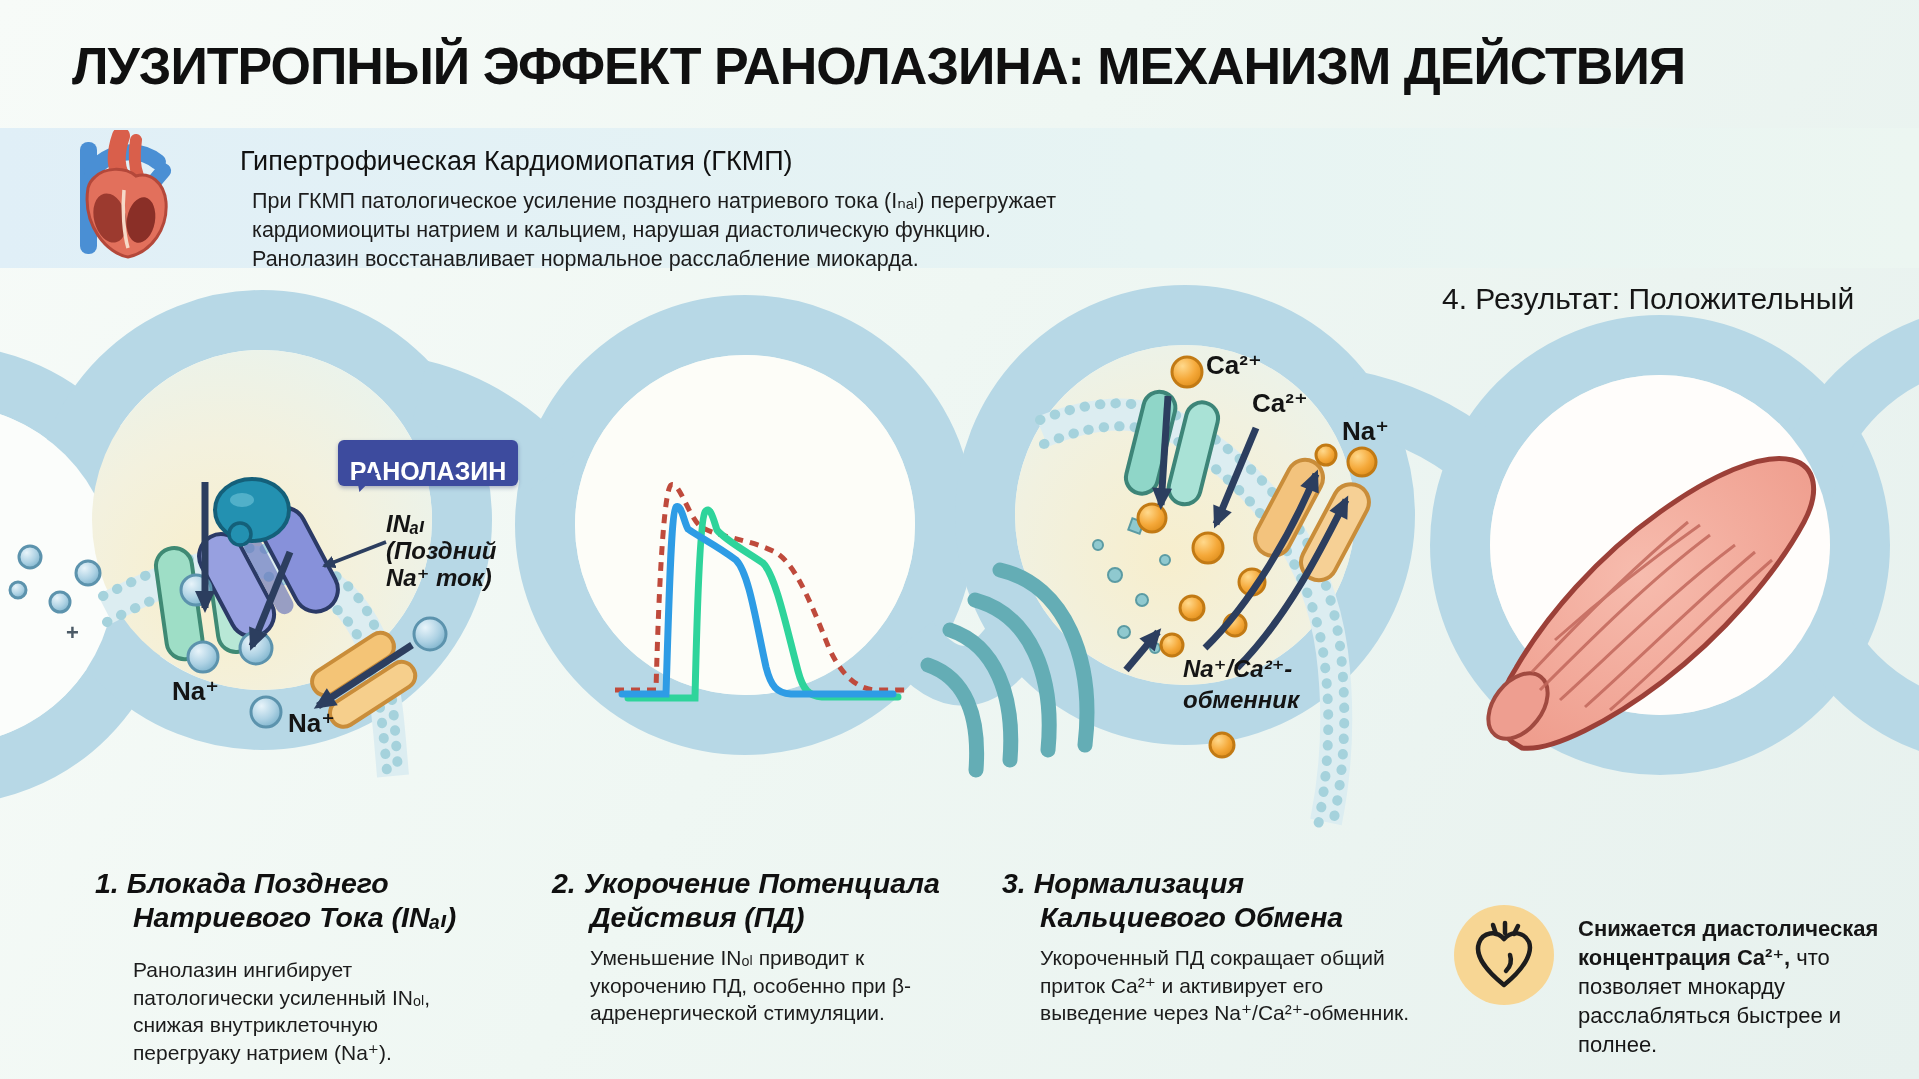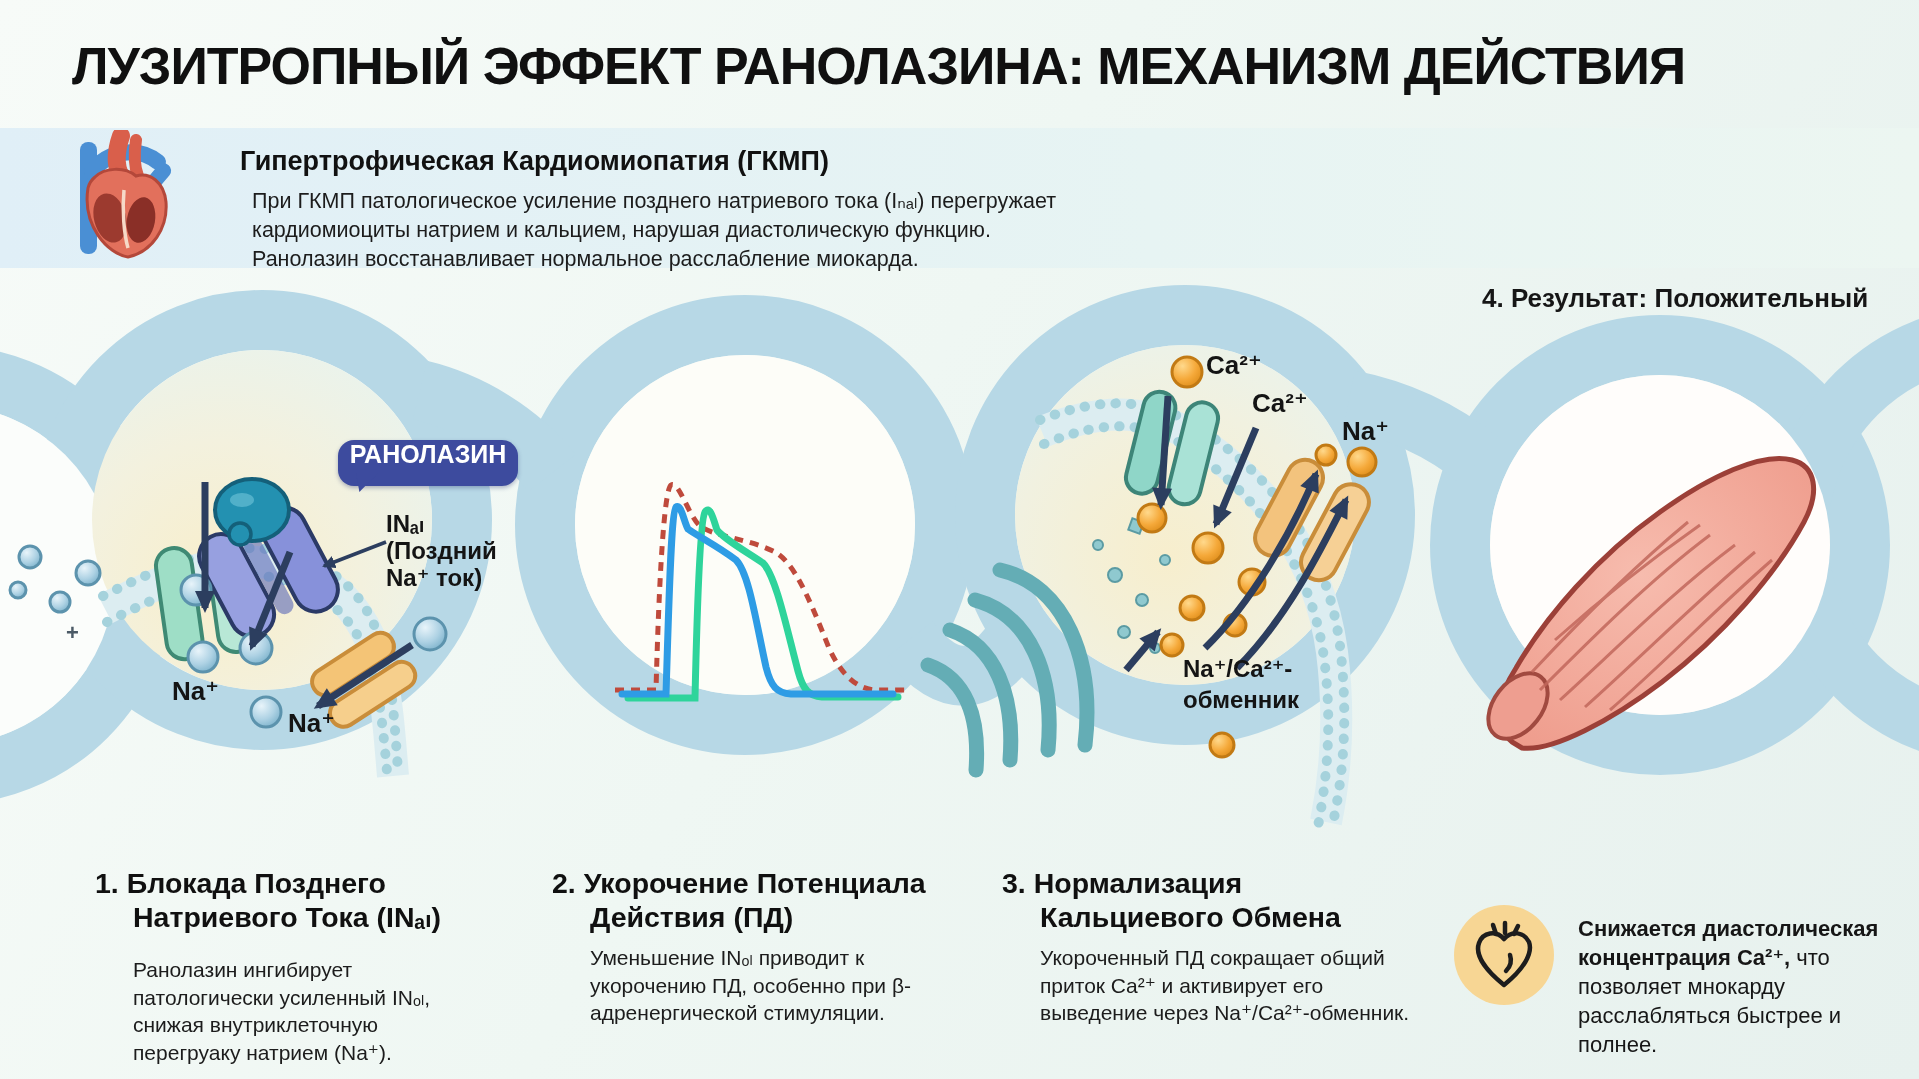--- a/index.html
+++ b/index.html
@@ -2,55 +2,55 @@
 <html><head>
 <meta charset="utf-8">
 <style>
   html,body{margin:0;padding:0;}
   #page{
     position:relative;width:1919px;height:1079px;overflow:hidden;
     font-family:"Liberation Sans","DejaVu Sans",sans-serif;color:#161616;
     background:linear-gradient(120deg,#f7fbf8 0%,#eff7f3 45%,#e7f1ee 100%);
   }
   .abs{position:absolute;}
-  .pre{white-space:pre-line;}
+  .pre{white-space:pre-line;font-style:italic;}
   #main-title{
     left:72px;top:36px;width:1820px;font-size:52px;font-weight:bold;
     letter-spacing:-1px;white-space:nowrap;color:#101010;
   }
   #header-band{
     left:0;top:128px;width:1919px;height:140px;
     background:linear-gradient(90deg,#e0eff7 0%,#e7f4f3 60%,#ecf6f1 100%);
   }
   #header-text{left:240px;top:146px;width:1400px;}
-  #header-heading{font-size:27px;font-weight:bold;margin:0 0 10px 0;color:#111;}
+  #header-heading{font-size:27px;font-weight:normal;margin:0 0 10px 0;color:#111;}
   .header-line{font-size:21.5px;line-height:29px;color:#1c1c1c;margin-left:12px;}
   #diagram-svg{left:0;top:260px;width:1919px;height:620px;}
   .diagram-label{font-weight:bold;color:#141414;}
   #ranolazine-bubble{
     left:338px;top:440px;width:180px;height:46px;background:#3d4b9e;
-    border-radius:16px;color:#fff;font-weight:bold;font-size:25px;
-    display:flex;align-items:flex-start;justify-content:center;z-index:3;
+    border-radius:6px;color:#fff;font-weight:bold;font-size:25px;
+    display:flex;align-items:flex-end;justify-content:center;z-index:3;
     box-shadow:0 2px 4px rgba(40,50,110,.35);
   }
   #ranolazine-bubble::after{
     content:'';position:absolute;left:12px;bottom:-17px;
     border:11px solid transparent;border-top:19px solid #3d4b9e;
     transform:skewX(-22deg);
   }
   #inal-channel-label{left:386px;top:510px;font-size:24px;line-height:27px;}
   #na-label-1{left:172px;top:676px;font-size:26px;}
   #na-label-2{left:288px;top:708px;font-size:26px;}
   #plus-sign{left:66px;top:620px;font-size:22px;color:#4b5a66;}
   #ca-label-1{left:1206px;top:350px;font-size:26px;}
   #ca-label-2{left:1252px;top:388px;font-size:26px;}
   #na-label-3{left:1342px;top:416px;font-size:26px;}
   #exchanger-label{left:1183px;top:653px;font-size:24px;line-height:31px;}
   #result-title{left:1442px;top:281px;}
-  #result-title .l1{font-size:26px;font-weight:bold;line-height:35px;margin-left:40px;}
+  #result-title .l1{font-size:30px;font-weight:normal;line-height:35px;}
   #result-title .l2{font-size:29px;font-weight:bold;line-height:35px;padding-left:37px;}
   .step-heading{
     font-size:28.5px;font-weight:bold;line-height:34px;
     padding-left:38px;text-indent:-38px;color:#101010;
   }
   .step-body{font-size:21px;line-height:27.5px;color:#1c1c1c;}
   #step1-heading{left:95px;top:866px;width:400px;}
   #step1-body{left:133px;top:956px;width:352px;}
   #step2-heading{left:552px;top:866px;width:420px;}
   #step2-body{left:590px;top:944px;width:338px;}

